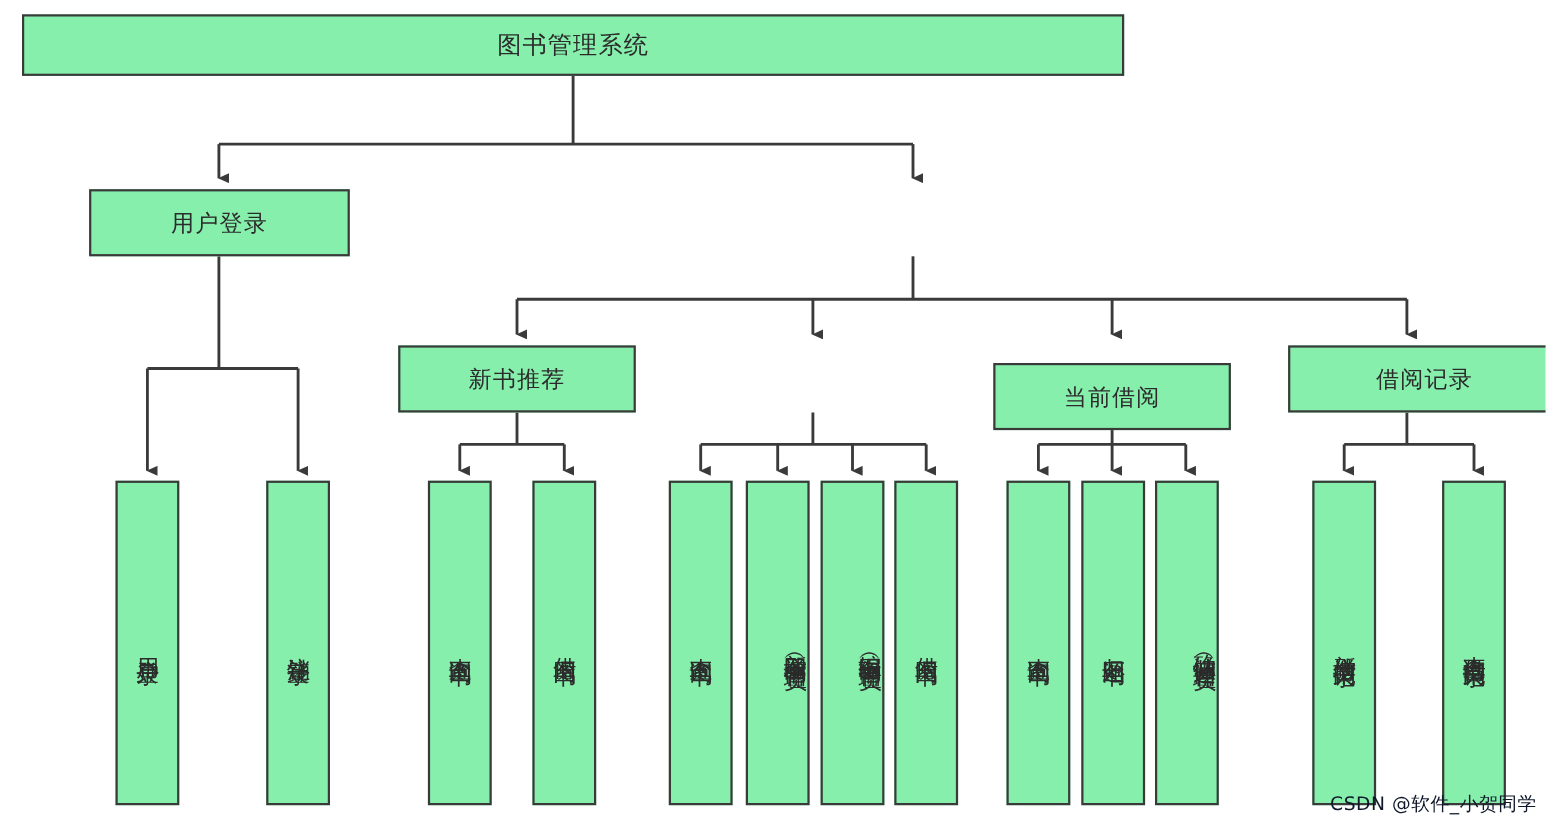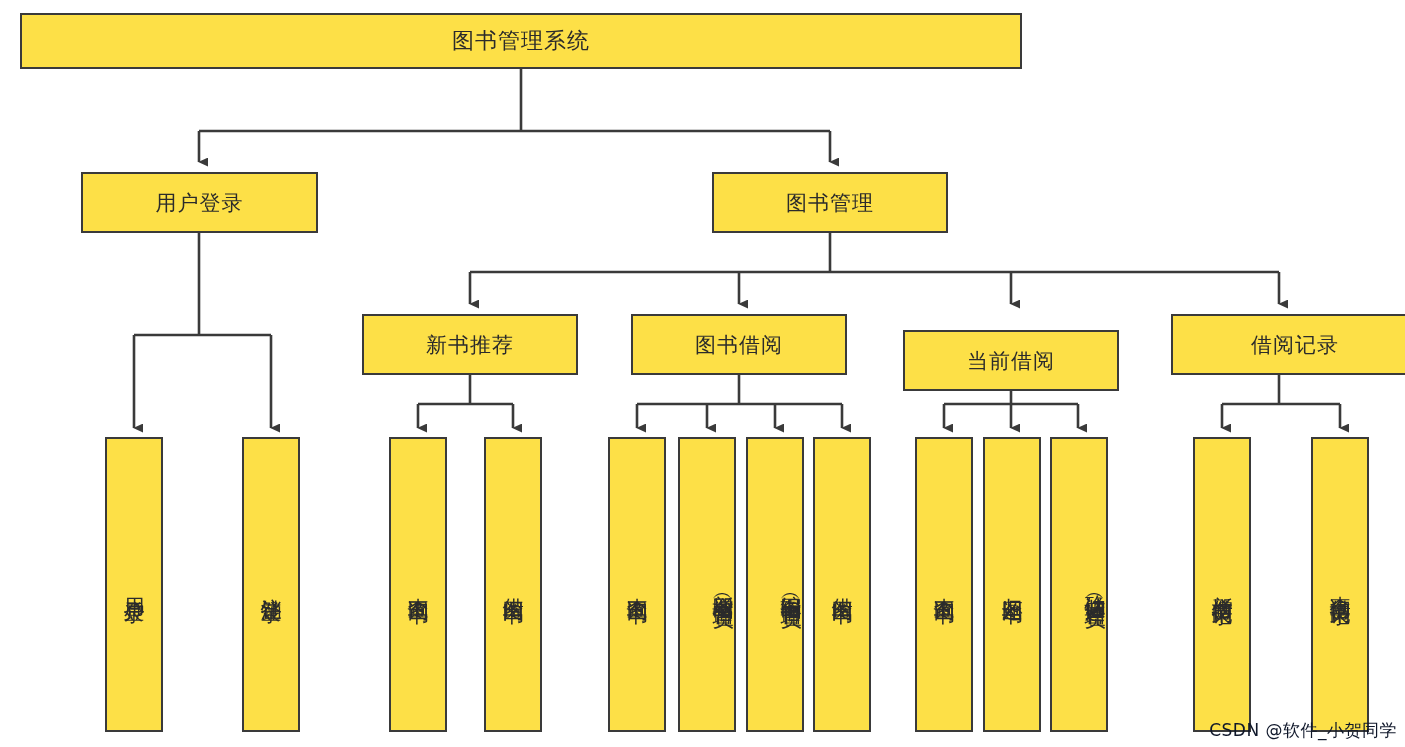--- a/index.html
+++ b/index.html
@@ -9,21 +9,21 @@
     font-family:"DejaVu Sans","Liberation Sans",sans-serif;
     overflow:hidden;
   }
   #stage{position:relative;width:1405px;height:747px;}
   svg#wires{position:absolute;left:0;top:0;width:1405px;height:747px;}
 
   .node{
     position:absolute;
     box-sizing:border-box;
     border:2.5px solid #3a3a3a;
-    background:#fde047;
+    background:#86efac;
     display:flex;
     align-items:center;
     justify-content:center;
     color:#2b2b2b;
     font-family:Liberation Serif, serif;
   }
   .node.h{           
     font-size:21px;
     letter-spacing:1px;
   }
@@ -104,24 +104,22 @@
       <path d="M1279,375 L1279,404"></path>
       <path d="M1222,404 L1340,404"></path>
       <path d="M1222,404 L1222,428" marker-end="url(#arw)"></path>
       <path d="M1340,404 L1340,428" marker-end="url(#arw)"></path>
     </g>
   </svg>
 
   <div class="node h root" style="left:20px;top:13px;width:1002px;height:56px;">图书管理系统</div>
 
   <div class="node h" style="left:81px;top:172px;width:237px;height:61px;">用户登录</div>
-  <div class="node h" style="left:712px;top:172px;width:236px;height:61px;">图书管理</div>
 
   <div class="node h" style="left:362px;top:314px;width:216px;height:61px;">新书推荐</div>
-  <div class="node h" style="left:631px;top:314px;width:216px;height:61px;">图书借阅</div>
   <div class="node h" style="left:903px;top:314px;width:216px;height:61px;margin-top:16px;">当前借阅</div>
   <div class="node h" style="left:1171px;top:314px;width:248px;height:61px;">借阅记录</div>
 
   <div class="node v mid" style="left:105px;top:437px;width:58px;height:295px;">用户登录</div>
   <div class="node v mid" style="left:242px;top:437px;width:58px;height:295px;">注销登录</div>
 
   <div class="node v mid" style="left:389px;top:437px;width:58px;height:295px;">查询图书</div>
   <div class="node v mid" style="left:484px;top:437px;width:58px;height:295px;">借阅图书</div>
 
   <div class="node v mid" style="left:608px;top:437px;width:58px;height:295px;">查询图书</div>

